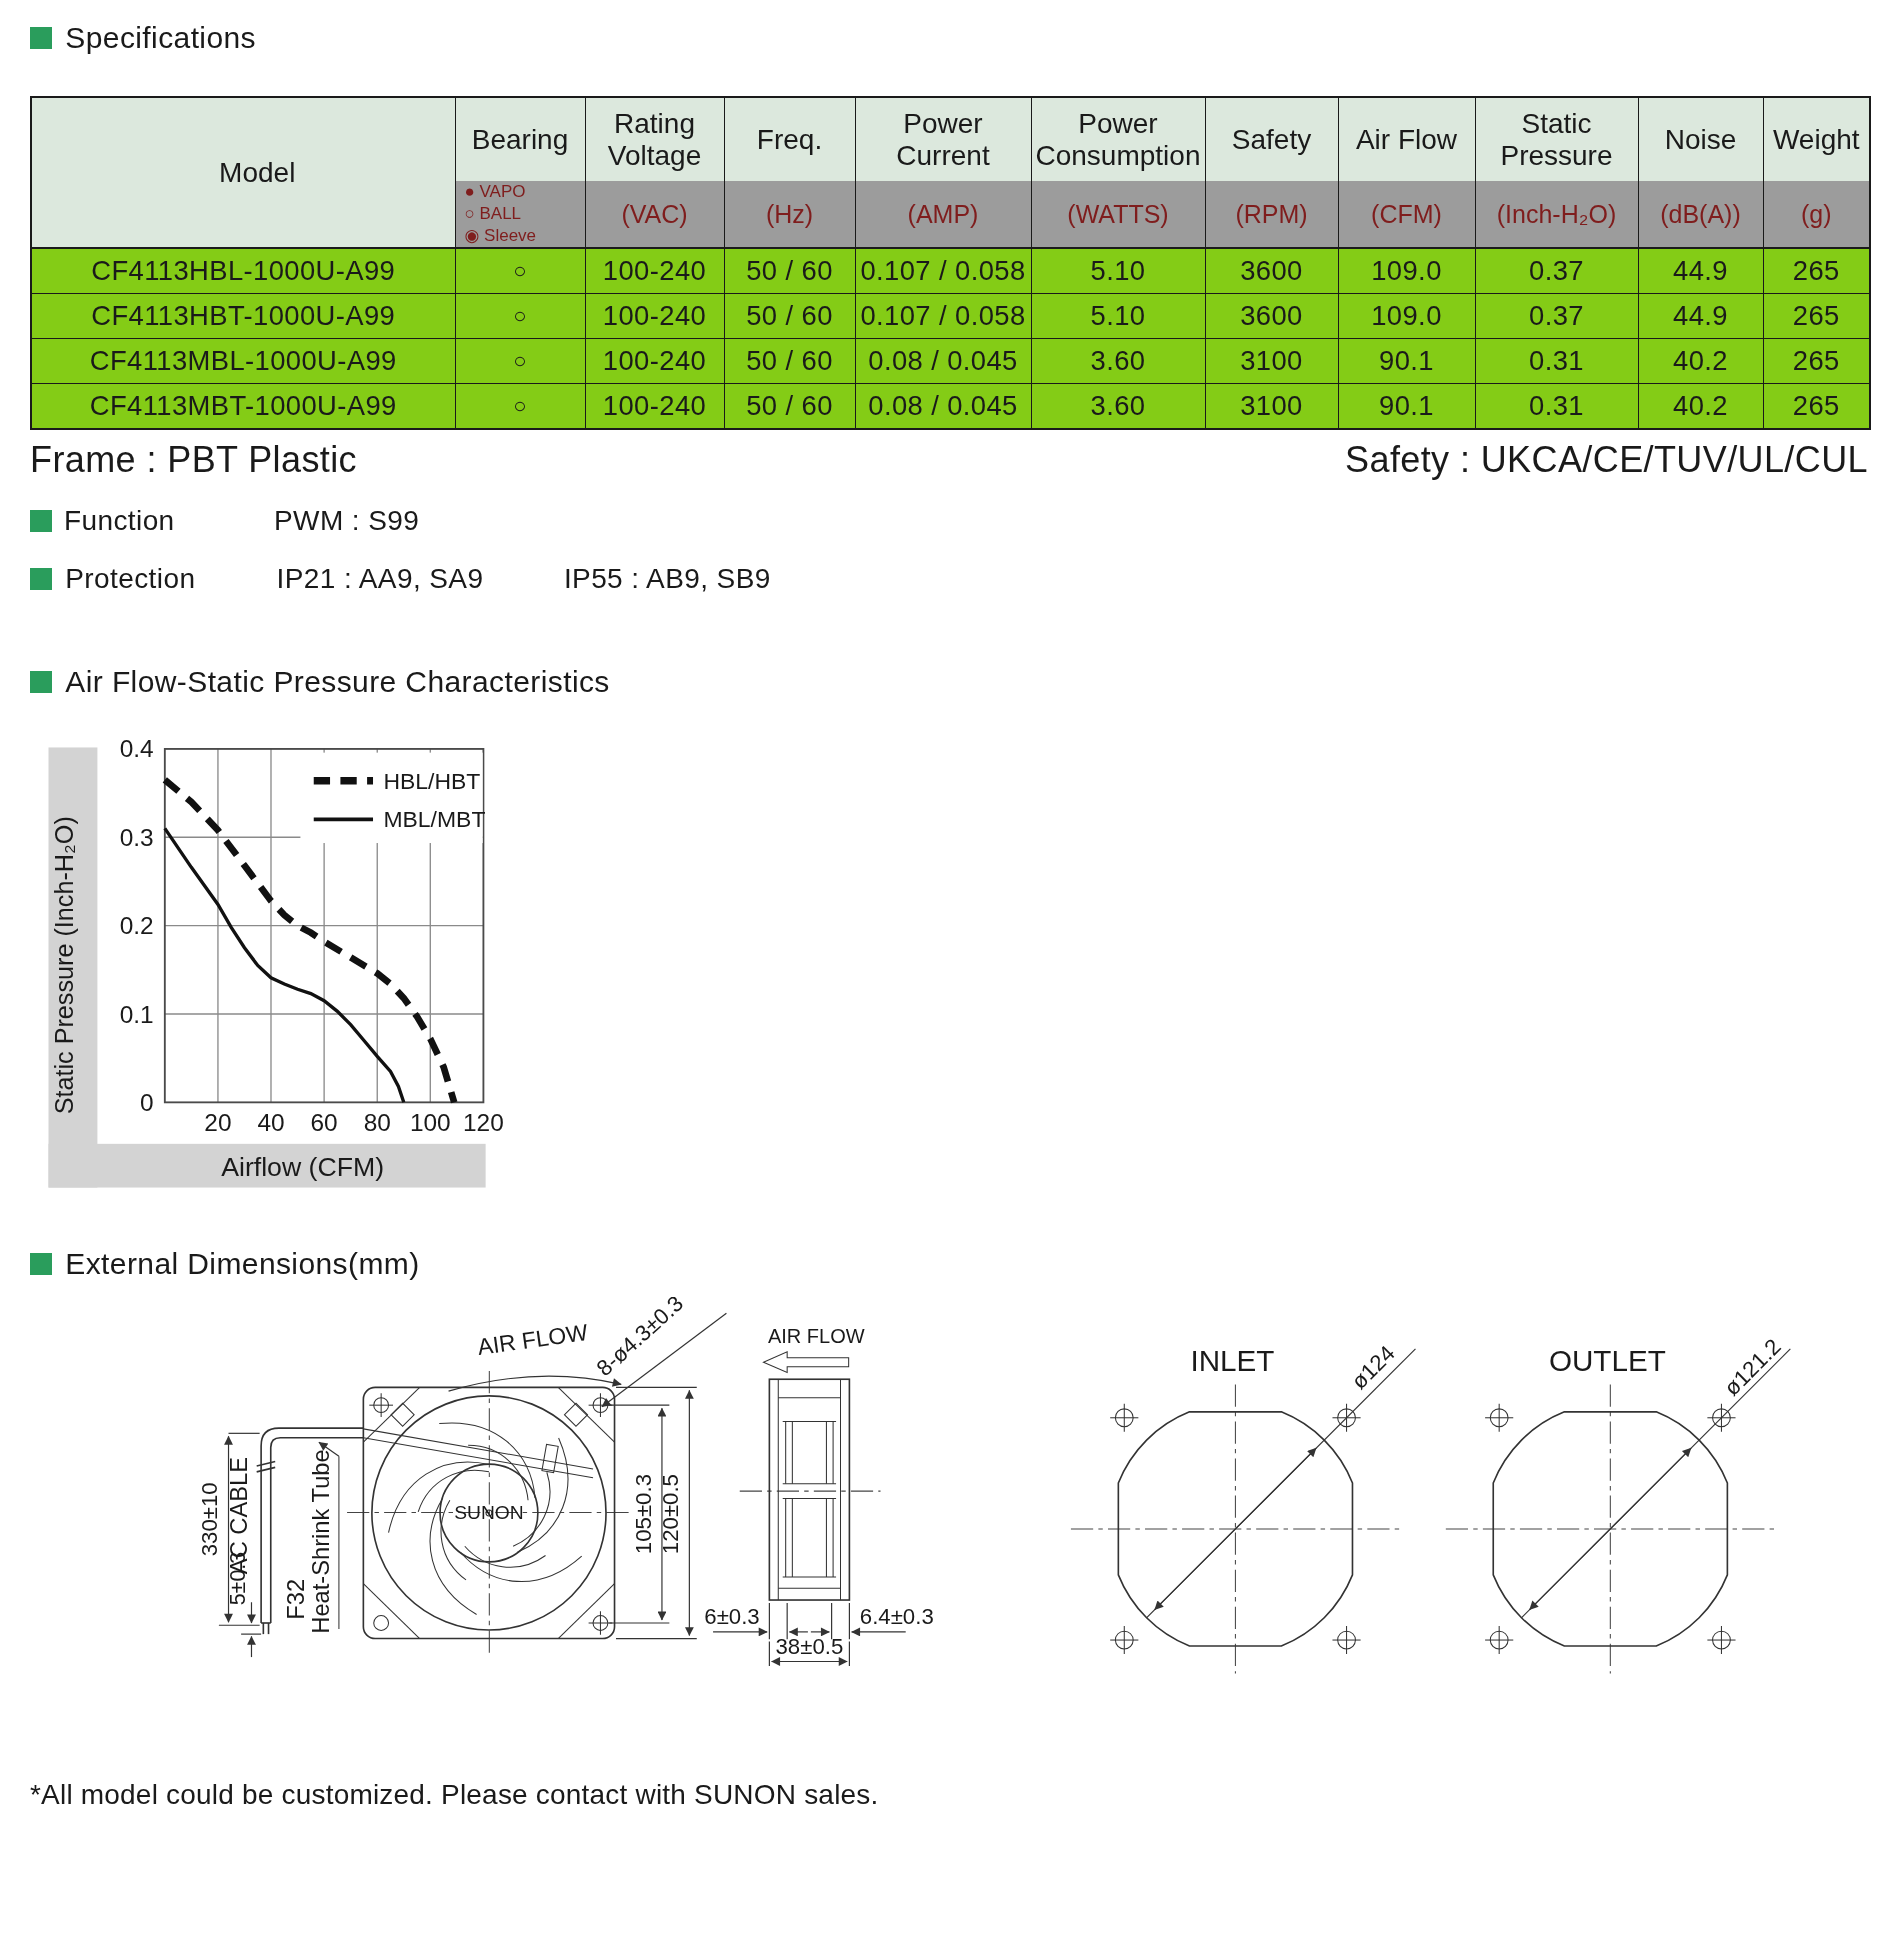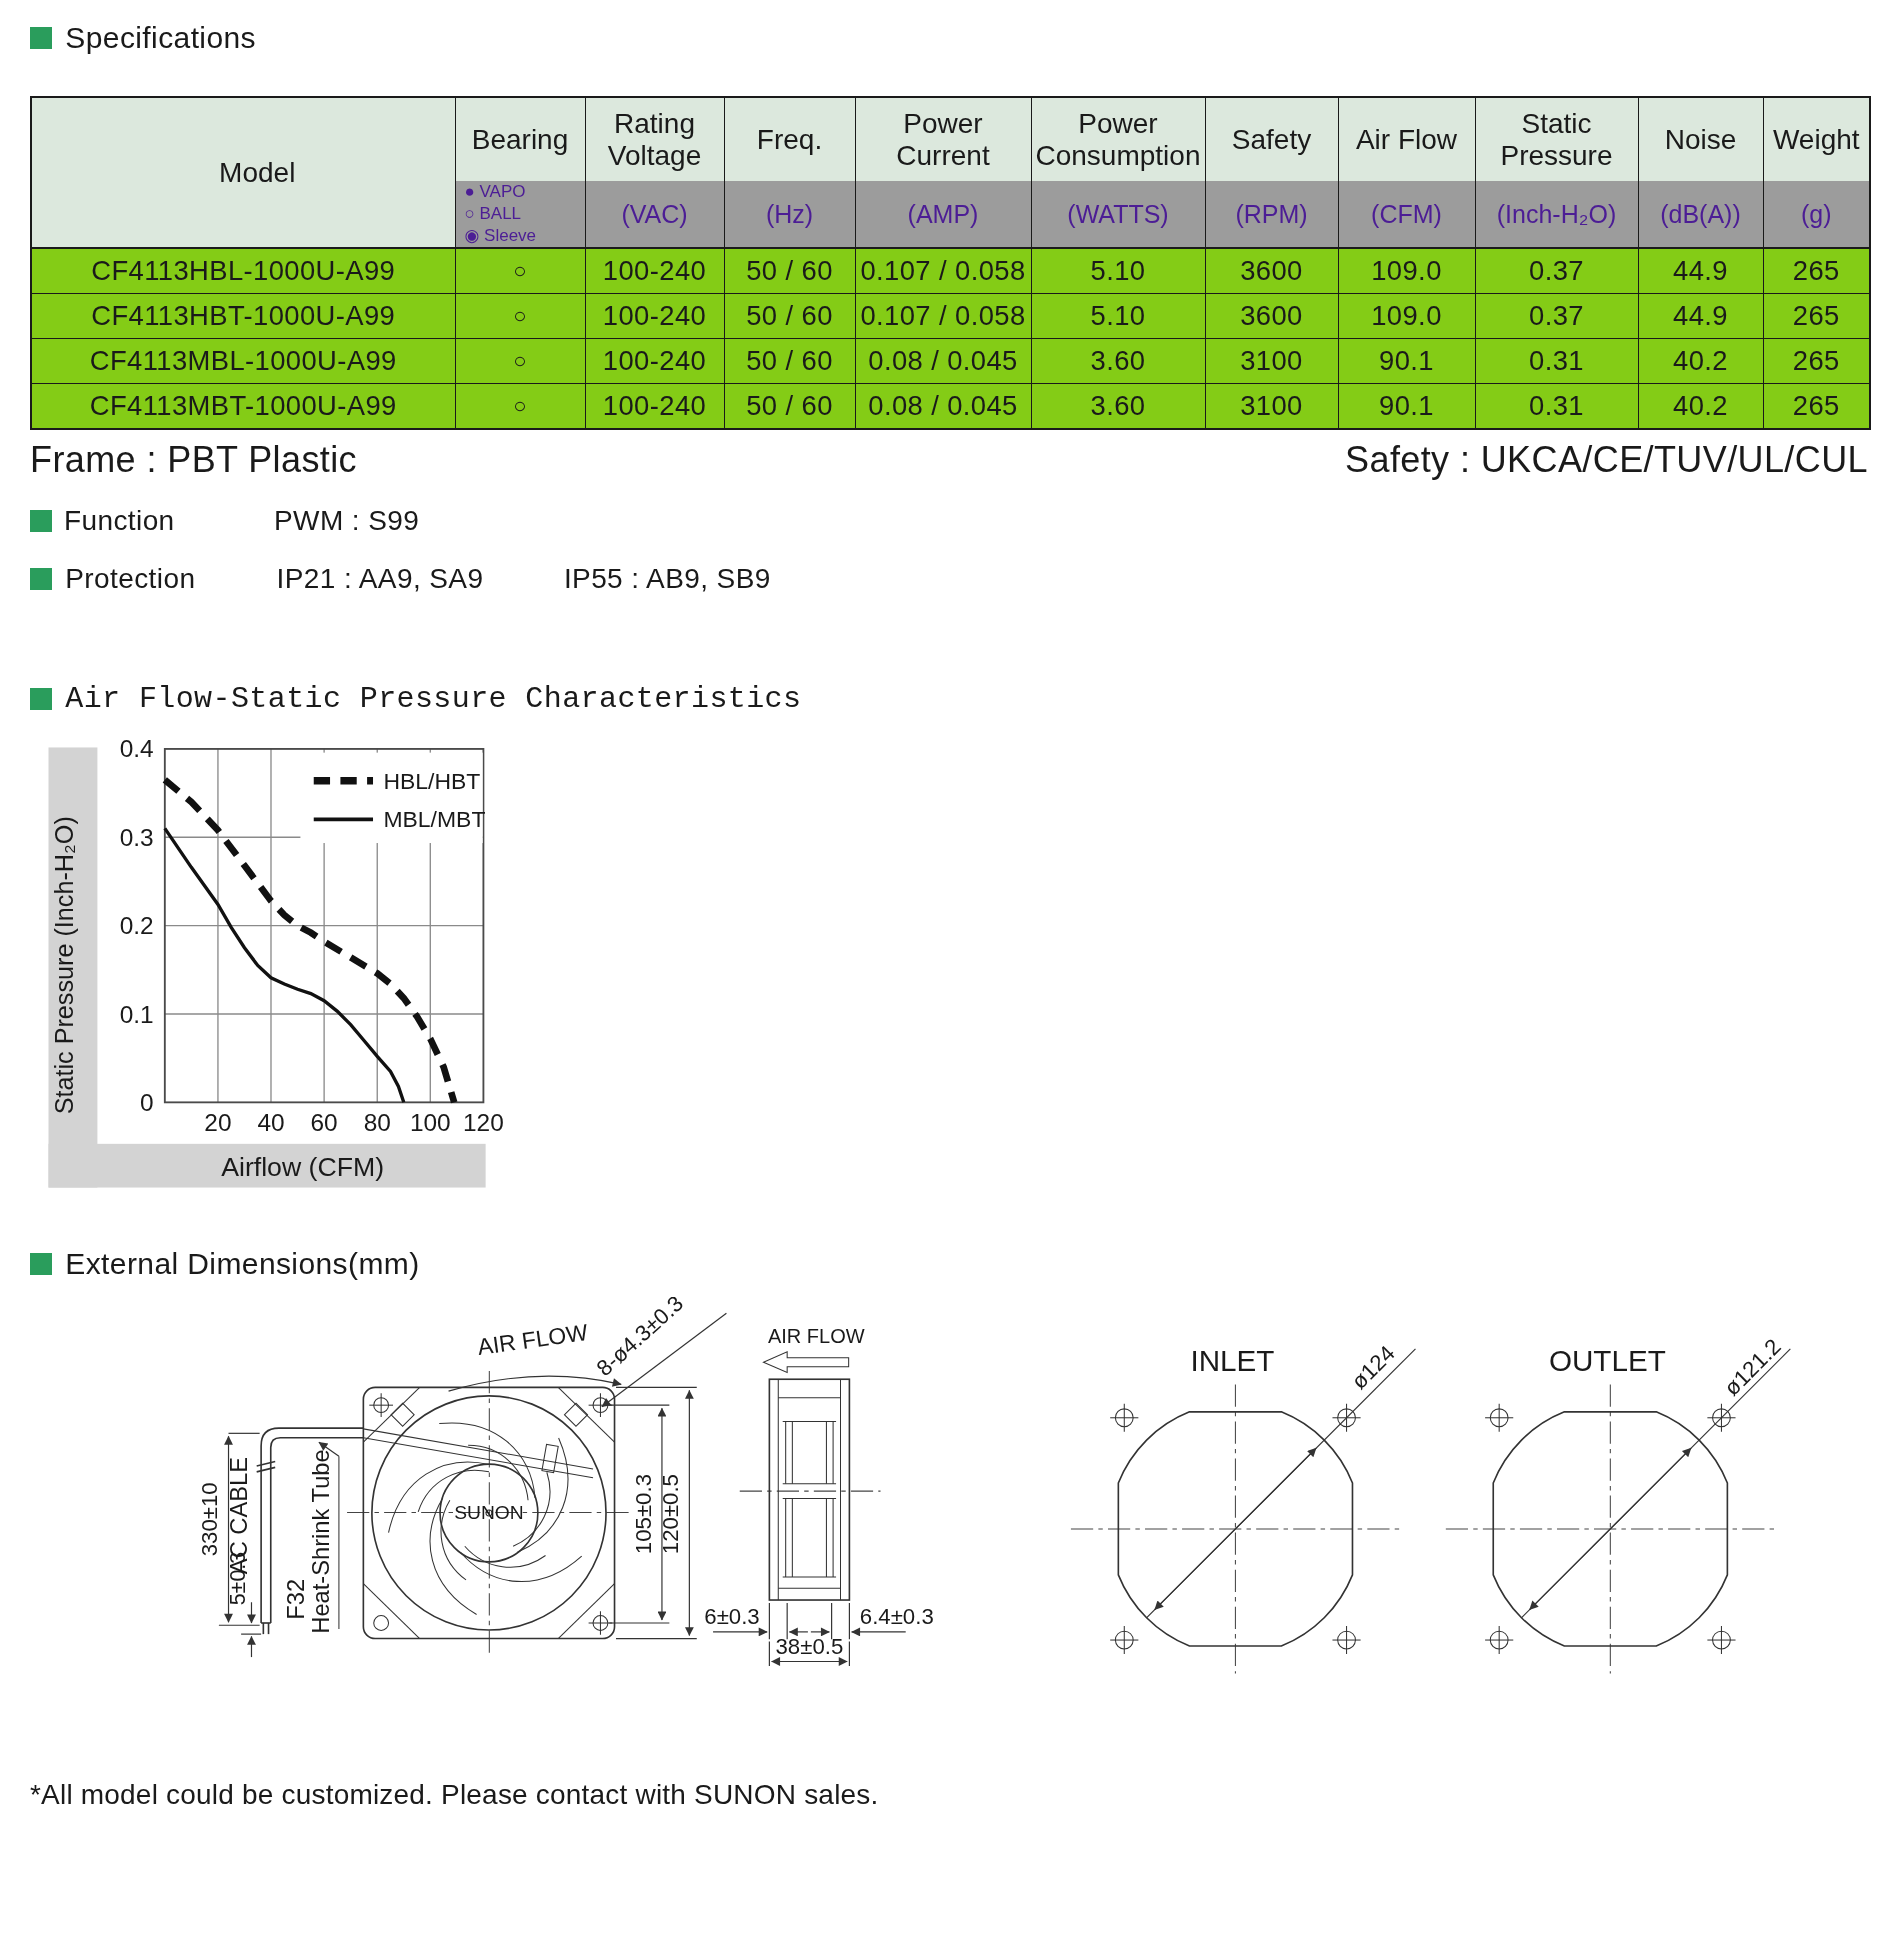--- a/index.html
+++ b/index.html
@@ -19,21 +19,21 @@
   table.spec{
     position:absolute; left:30px; top:96px; width:1840px;
     border-collapse:collapse; table-layout:fixed; border:2.2px solid var(--ink);
   }
   table.spec th, table.spec td{
     border:1.5px solid var(--ink); text-align:center; font-weight:normal;
     padding:0; overflow:hidden;
   }
   table.spec tr.h1 th{background:var(--th-green); height:83px; font-size:28px; line-height:1.12; border-bottom:none;}
   table.spec th.model-h{background:var(--th-green); font-size:28px;padding-left:28px;}
-  table.spec tr.h2 th{background:var(--th-gray); height:65px; color:#4c1d95; font-size:25px; border-top:none;}
+  table.spec tr.h2 th{background:var(--th-gray); height:65px; color:#7f1d1d; font-size:25px; border-top:none;}
   table.spec tr.h2 th.bearing-legend{font-size:17px; text-align:left; padding-left:9px; line-height:1.3;}
   table.spec tbody td{height:44px; font-size:27.4px; background:#84cc16; letter-spacing:0.4px;}
   table.spec tbody td.bearing-cell{font-size:22px;}
   table.spec tbody tr:first-child td{border-top:2.2px solid var(--ink);}
 
   .note-row{position:absolute; left:30px; right:31px; top:439px; display:flex; justify-content:space-between; font-size:36px; letter-spacing:0.4px;}
   .inline-val{font-size:28px; letter-spacing:0.4px; white-space:nowrap;}
   .fn-label{display:inline-block; width:198px;}
   .ip21{display:inline-block; width:274px;}
 
@@ -180,21 +180,21 @@
     <span class="inline-val">PWM : S99</span>
   </div>
 
   <div class="sec" style="left:30px; top:563px; font-size:28px;">
     <span class="bullet"></span>
     <span class="fn-label">Protection</span>
     <span class="inline-val ip21">IP21 : AA9, SA9</span>
     <span class="inline-val">IP55 : AB9, SB9</span>
   </div>
 
-  <div class="sec" style="left:30px; top:682px;font-family:Liberation Mono, monospace;">
+  <div class="sec" style="left:30px; top:665px;">
     <span class="bullet"></span>
     <span class="lbl">Air Flow-Static Pressure Characteristics</span>
   </div>
 
   <div class="chart-wrap">
     <svg id="af-chart" width="504" height="489" viewBox="0 0 680 660">
 
       <rect class="band" x="10" y="33" width="66" height="594"></rect>
       <rect class="band" x="10" y="568" width="590" height="59"></rect>
       <text transform="rotate(-90 43 327)" x="43" y="327" text-anchor="middle" font-size="34">Static Pressure (Inch-H₂O)</text>

